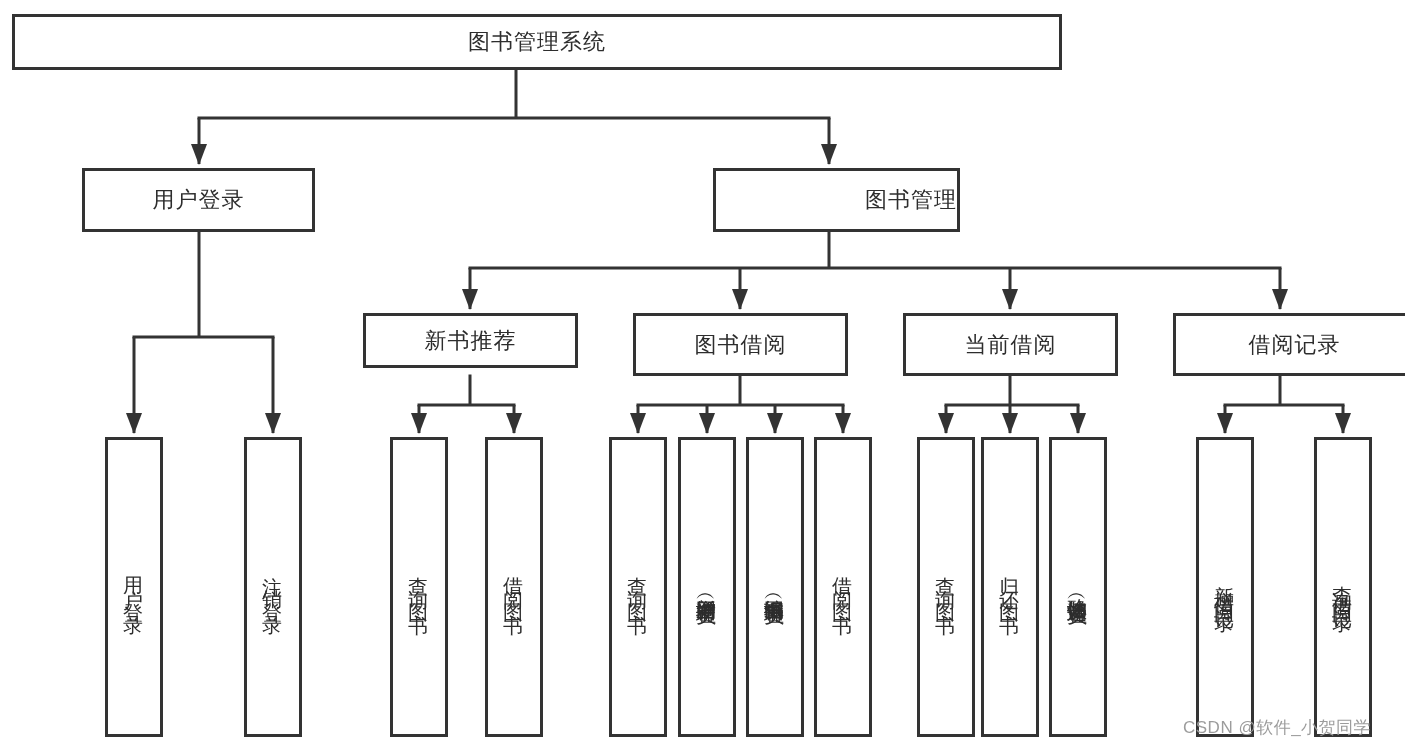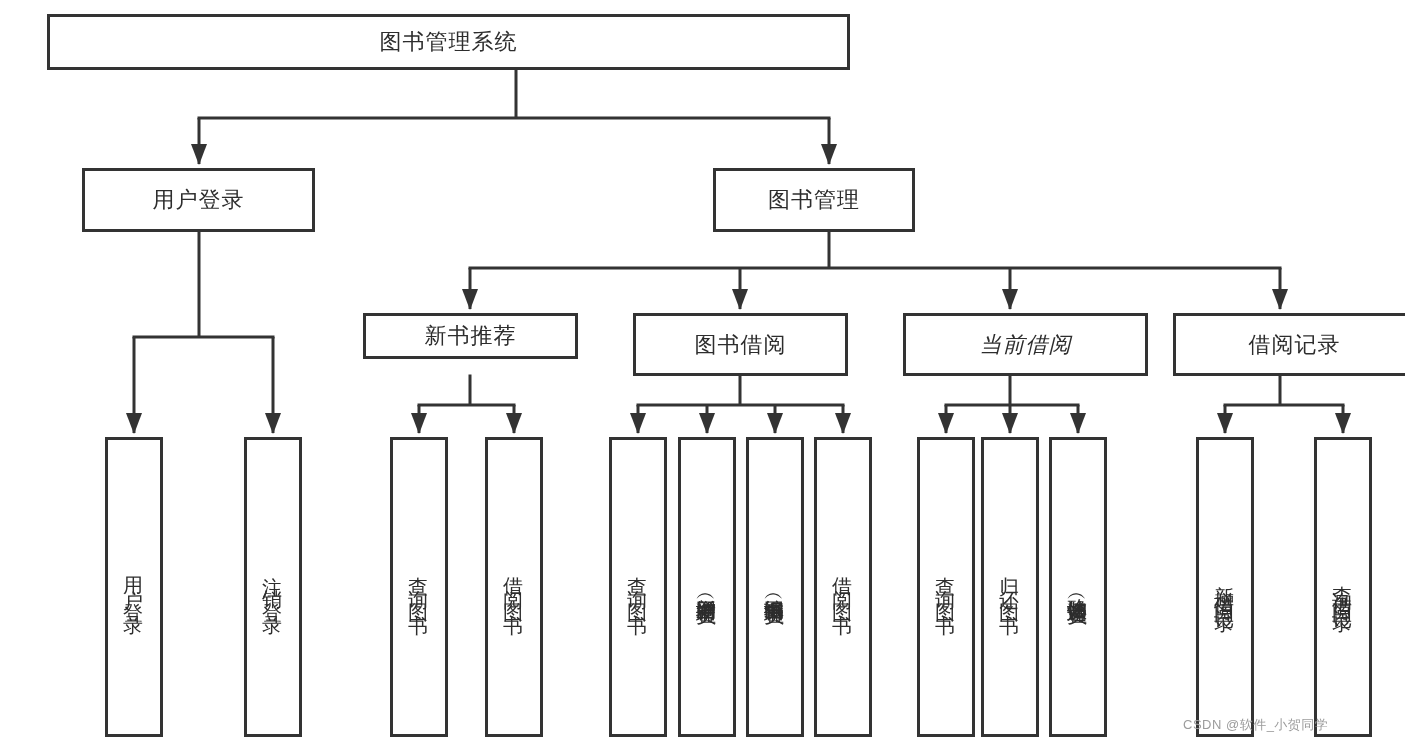--- a/index.html
+++ b/index.html
@@ -34,21 +34,21 @@
     writing-mode: vertical-rl;
     text-orientation: mixed;
     font-size: 20px;
   }
   .v.sparse .lbl { letter-spacing: 0.65em; }
   .v.mid    .lbl { letter-spacing: 0.28em; }
   .v.dense  .lbl { letter-spacing: 0.05em; }
   .watermark {
     position: absolute;
     left: 1183px; top: 716px;
-    font-size: 13px;
+    font-size: 17px;
     color: #9c9c9c;
     letter-spacing: 0.5px;
     white-space: nowrap;
   }
 </style>
 </head>
 <body>
 
 <div class="stage">
 
@@ -85,38 +85,38 @@
     <line x1="843" y1="405" x2="843" y2="433" stroke="#333333" stroke-width="3" marker-end="url(#arrow)"></line>
 
     <line x1="946" y1="405" x2="946" y2="433" stroke="#333333" stroke-width="3" marker-end="url(#arrow)"></line>
     <line x1="1010" y1="405" x2="1010" y2="433" stroke="#333333" stroke-width="3" marker-end="url(#arrow)"></line>
     <line x1="1078" y1="405" x2="1078" y2="433" stroke="#333333" stroke-width="3" marker-end="url(#arrow)"></line>
 
     <line x1="1225" y1="405" x2="1225" y2="433" stroke="#333333" stroke-width="3" marker-end="url(#arrow)"></line>
     <line x1="1343" y1="405" x2="1343" y2="433" stroke="#333333" stroke-width="3" marker-end="url(#arrow)"></line>
   </svg>
 
-  <div class="node h" style="left:12px; top:14px; width:803px; height:56px;margin-left:35px;">
+  <div class="node h" style="left:12px; top:14px; width:1050px; height:56px;">
     <span class="lbl">图书管理系统</span>
   </div>
 
   <div class="node h" style="left:82px; top:168px; width:233px; height:64px;">
     <span class="lbl">用户登录</span>
   </div>
-  <div class="node h" style="left:713px; top:168px; width:202px; height:64px;">
+  <div class="node h" style="left:713px; top:168px; width:247px; height:64px;justify-content:flex-end;">
     <span class="lbl">图书管理</span>
   </div>
 
-  <div class="node h" style="left:363px; top:313px; width:215px; height:46px;">
+  <div class="node h" style="left:363px; top:313px; width:215px; height:55px;">
     <span class="lbl">新书推荐</span>
   </div>
   <div class="node h" style="left:633px; top:313px; width:215px; height:63px;align-items:center;">
     <span class="lbl">图书借阅</span>
   </div>
-  <div class="node h" style="left:903px; top:313px; width:245px; height:63px;font-style:italic;">
+  <div class="node h" style="left:903px; top:313px; width:215px; height:63px;">
     <span class="lbl">当前借阅</span>
   </div>
   <div class="node h" style="left:1173px; top:313px; width:243px; height:63px;">
     <span class="lbl">借阅记录</span>
   </div>
 
   <div class="node v sparse" style="left:105px; top:437px; width:58px; height:300px;">
     <span class="lbl">用户登录</span>
   </div>
   <div class="node v sparse" style="left:244px; top:437px; width:58px; height:300px;">

